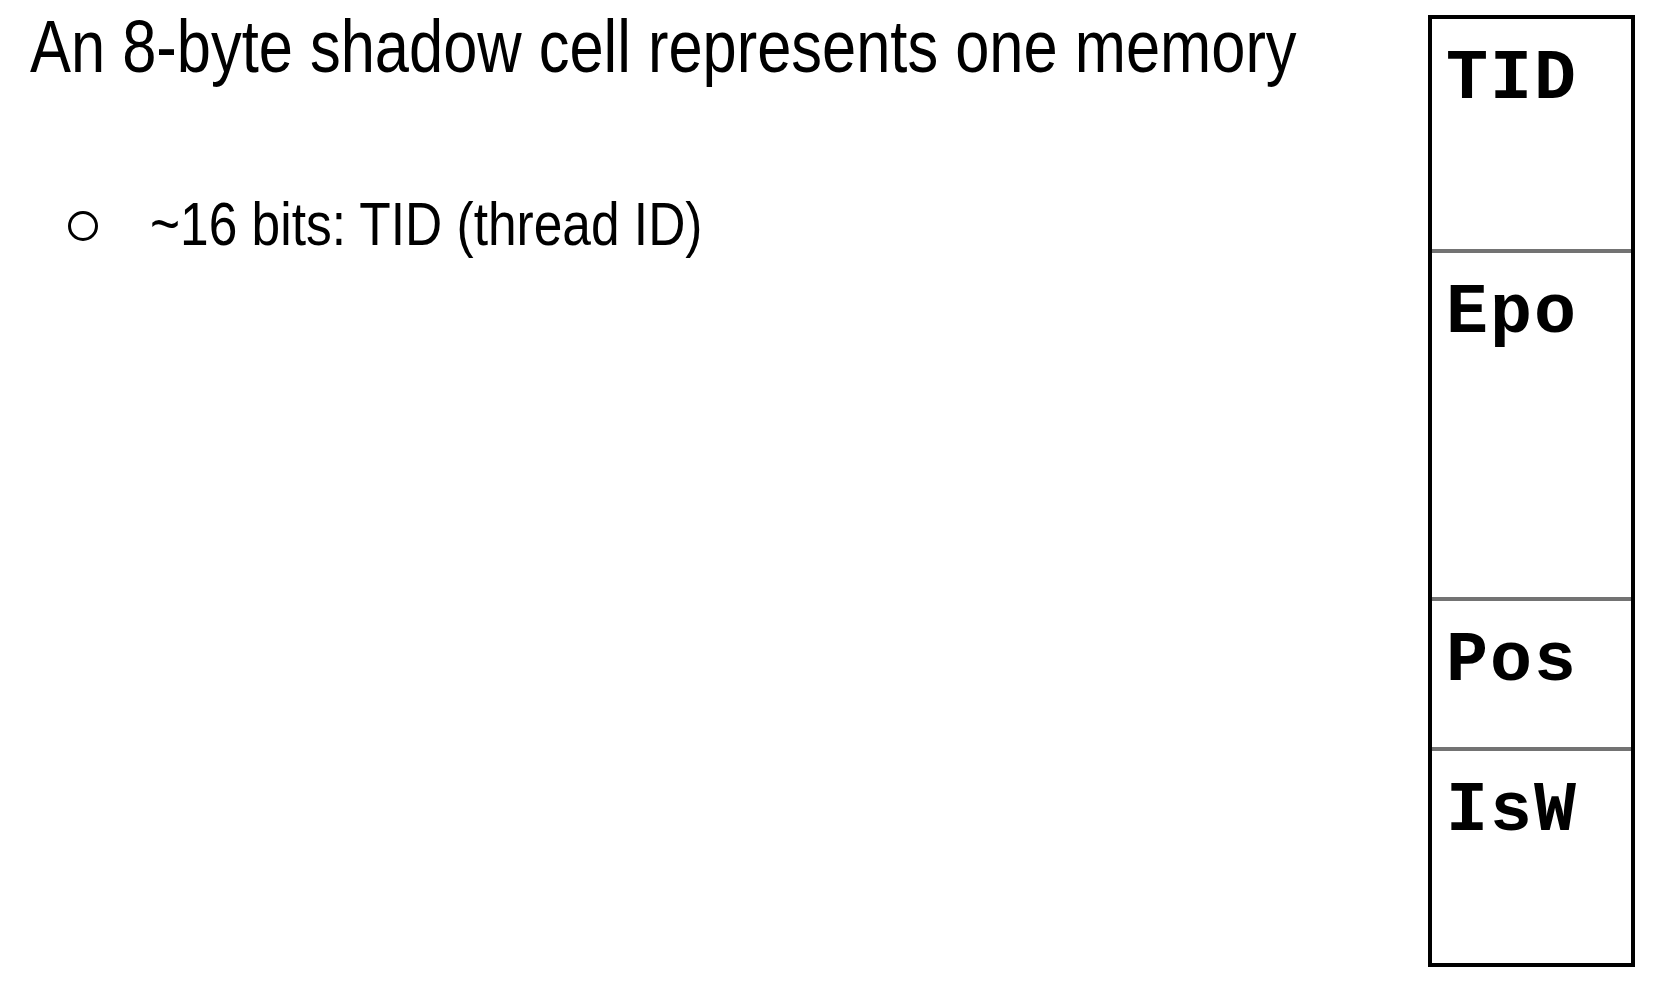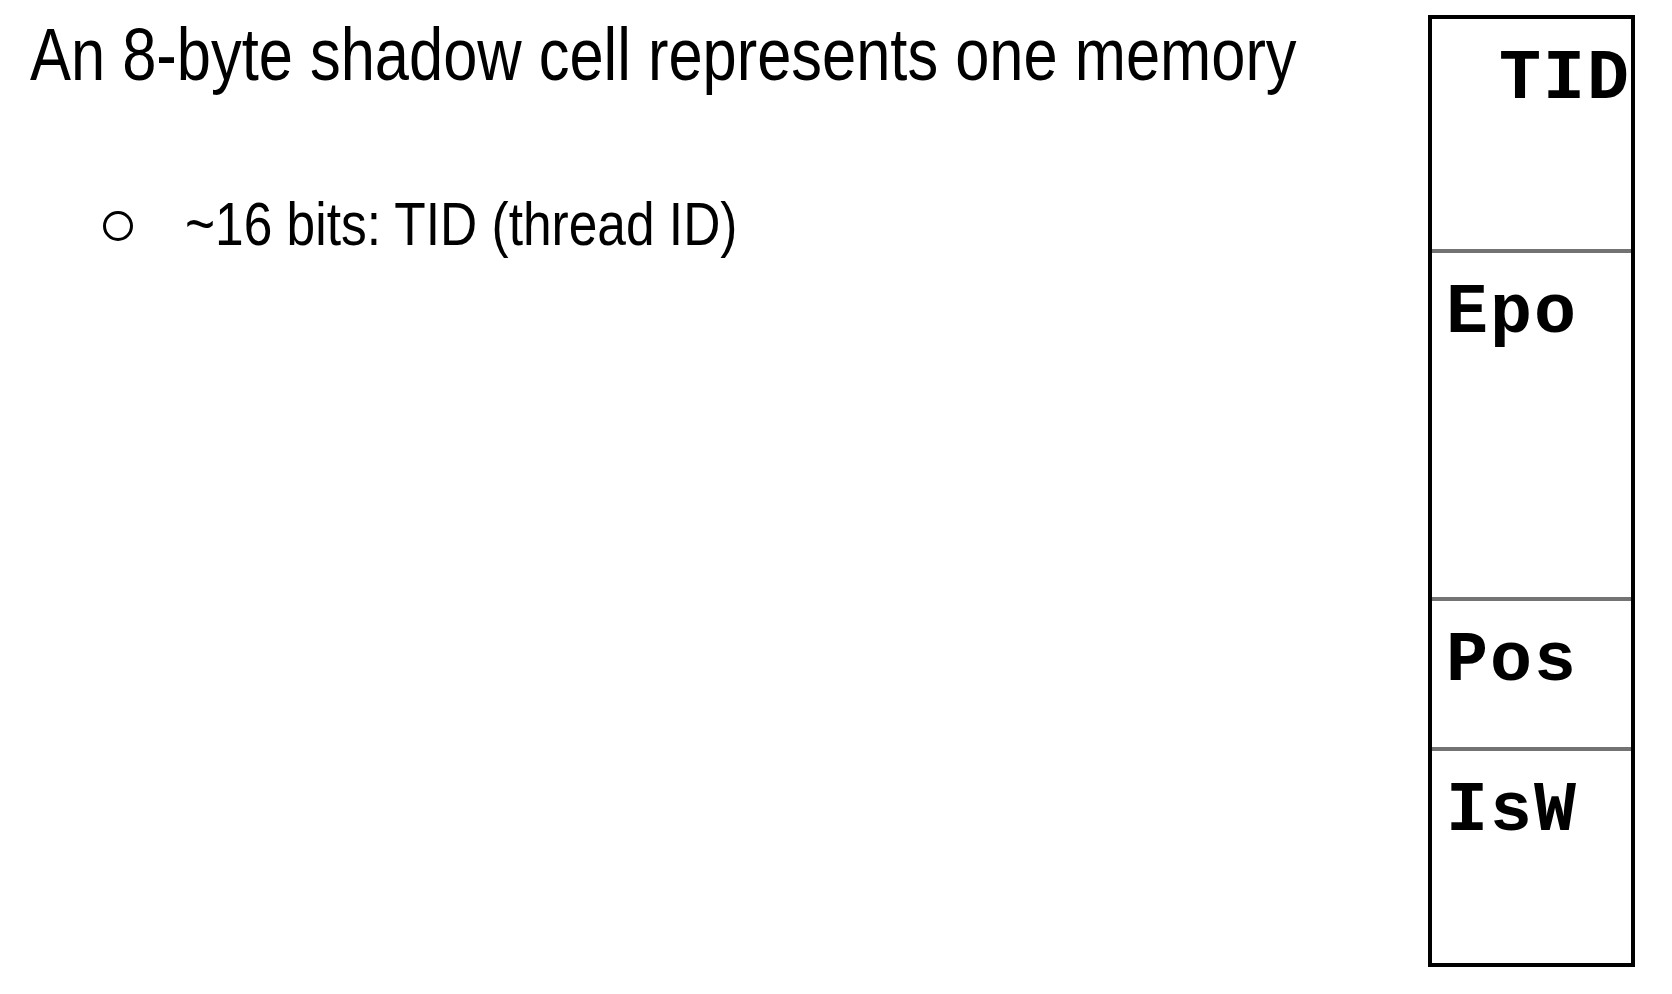--- a/index.html
+++ b/index.html
@@ -19,34 +19,34 @@
   
   .squeeze {
     display: inline-block;
     transform: scaleX(0.83);
     transform-origin: 0 0;
     white-space: nowrap;
   }
   .intro {
     position: absolute;
     left: 30px;
-    top: 16px;
+    top: 8px;
     font-size: 74px;
     line-height: 77px;
   }
   .bullet-list {
     position: absolute;
     left: 0;
     top: 190px;
   }
   .bullet-row {
     display: flex;
     align-items: center;
     height: 67px;
-    padding-left: 103px;
+    padding-left: 68px;
   }
   .bullet-marker {
     flex: none;
     width: 24px;
     height: 24px;
     border: 3px solid #000000;
     border-radius: 50%;
     margin-right: 52px;
     position: relative;
     top: 2px;
@@ -85,21 +85,21 @@
     font-family: "Liberation Mono", monospace;
     font-weight: bold;
     font-size: 70px;
     line-height: 1.05;
     letter-spacing: 2px;
     overflow: hidden;
   }
   .dcell + .dcell {
     border-top: 4px solid #737373;
   }
-  .dcell-tid { height: 230px; text-align: right; }
+  .dcell-tid { height: 230px; }
   .dcell-epo { height: 348px; }
   .dcell-pos { height: 150px; }
   .dcell-isw { flex: 1; }
 </style>
 </head>
 <body>
 
 <div class="slide">
 
   <div class="intro">

